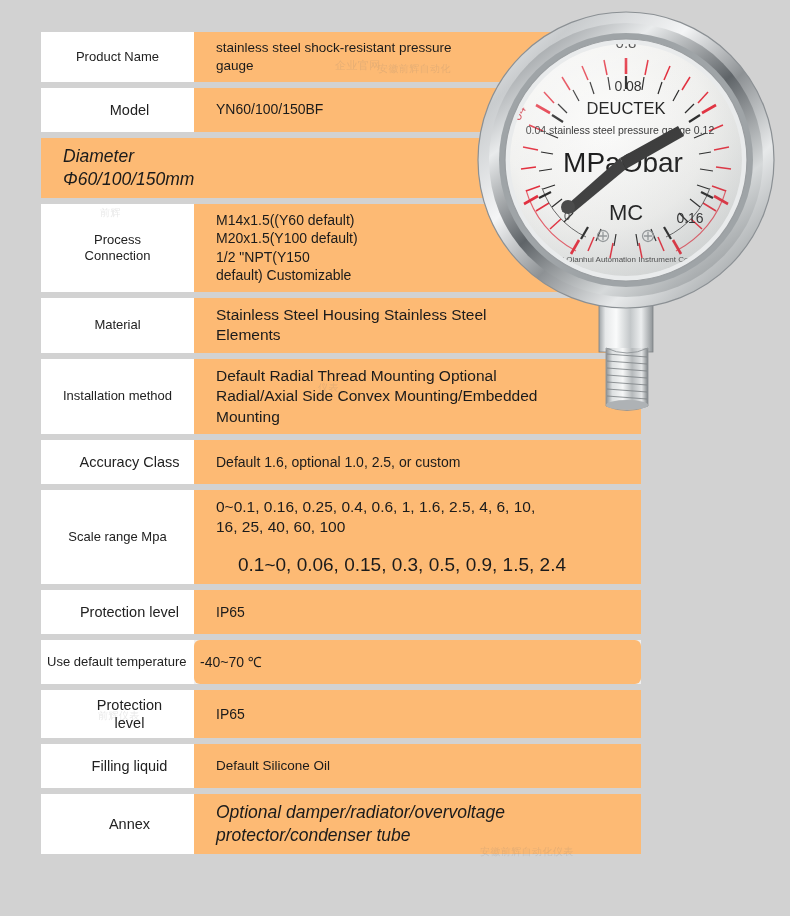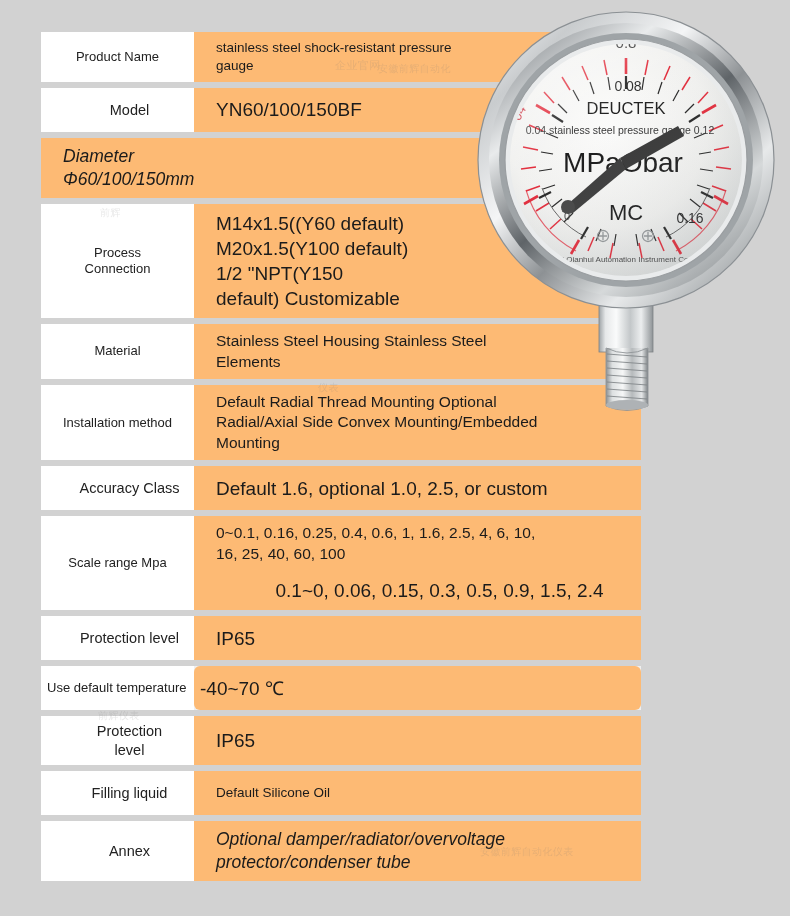--- a/index.html
+++ b/index.html
@@ -64,27 +64,26 @@
     font-size: 15px;
     white-space: pre-line;
   }
   .lbl-sm { font-size: 13px; }
   .lbl-md { font-size: 14.5px; padding-left: 28px; }
   .lbl-lg { font-size: 19px; }
 
   .val-sm  { font-size: 13.5px; }
   .val-md  { font-size: 15.5px; }
   .val-lg  { font-size: 17.5px; font-style: italic; }
-  .val-xl  { font-size: 19px; }
+  .val-xl  { font-size: 14px; }
 
   .scale-second {
     margin-top: 14px;
     padding-left: 22px;
     font-size: 19px;
-    text-align: center;
   }
 
   .label-flush-left {
     justify-content: flex-start;
     text-align: left;
     padding-left: 6px;
   }
   .value-flush {
     padding-left: 6px;
     border-radius: 6px;

